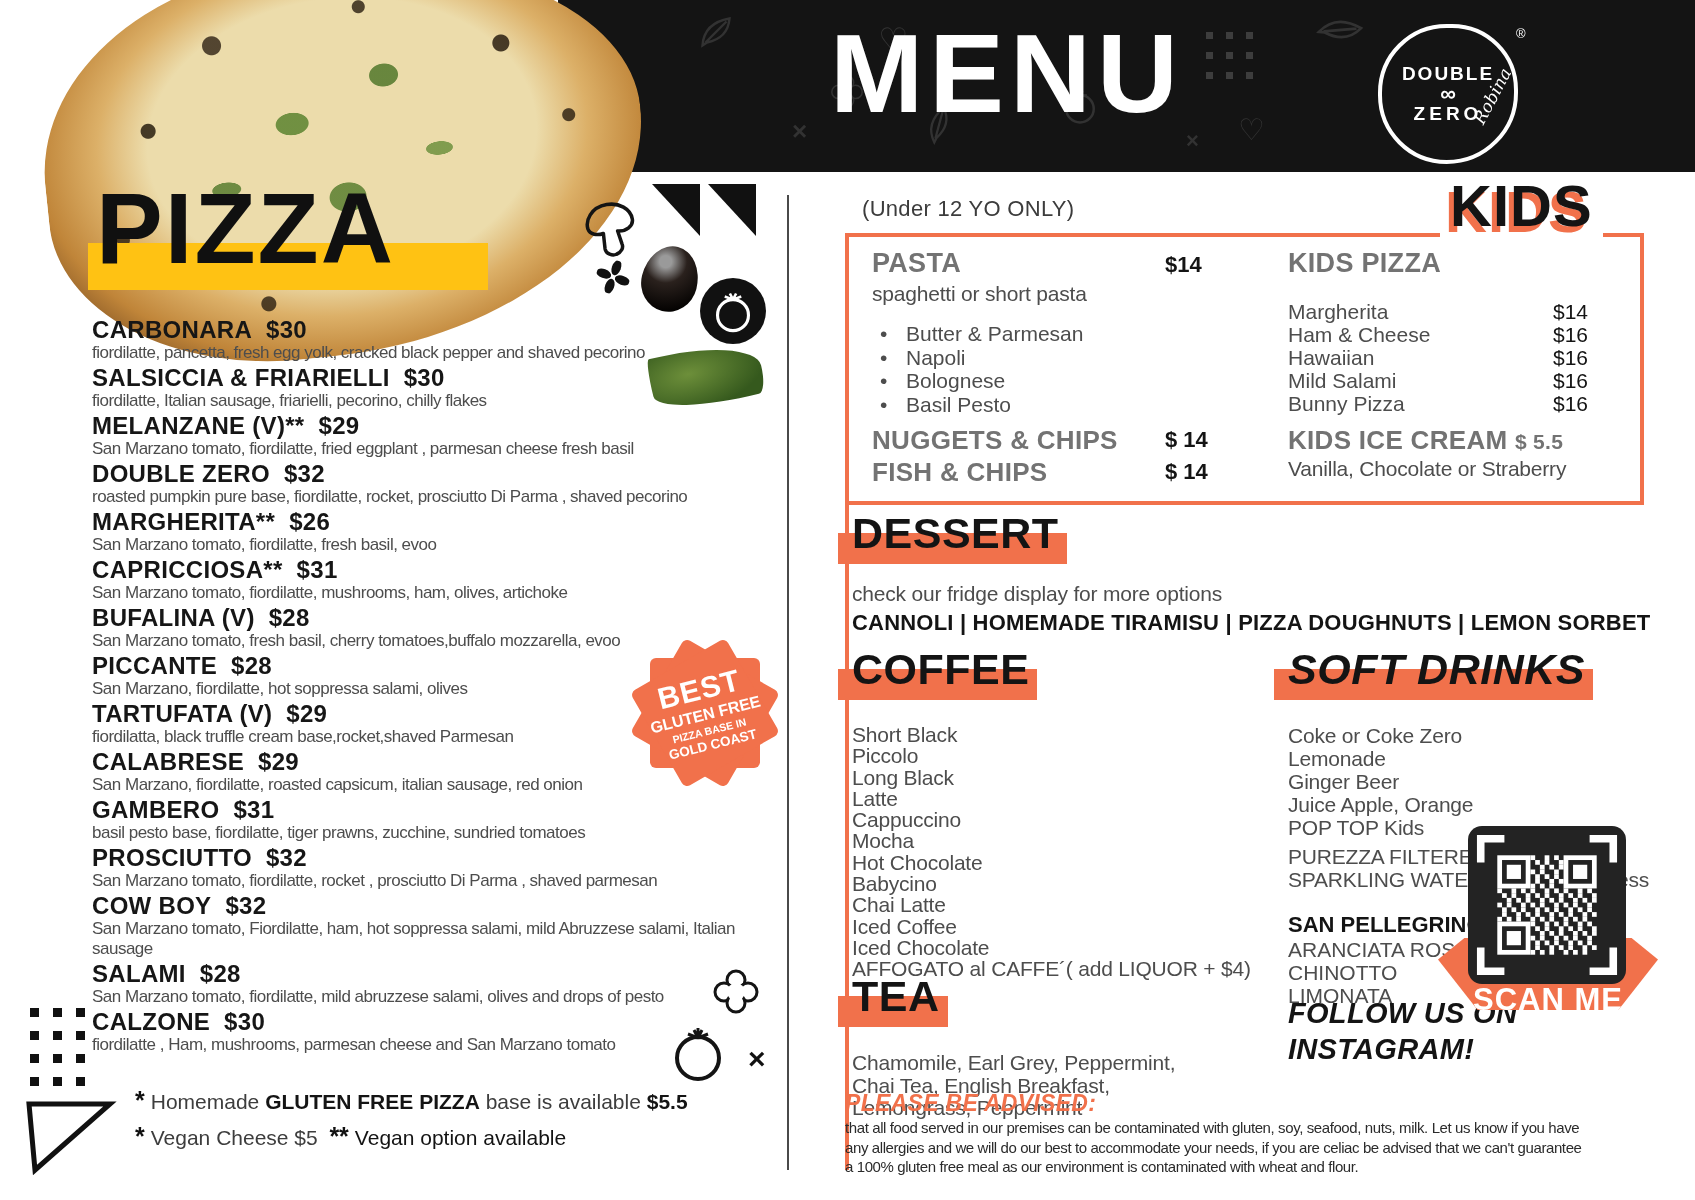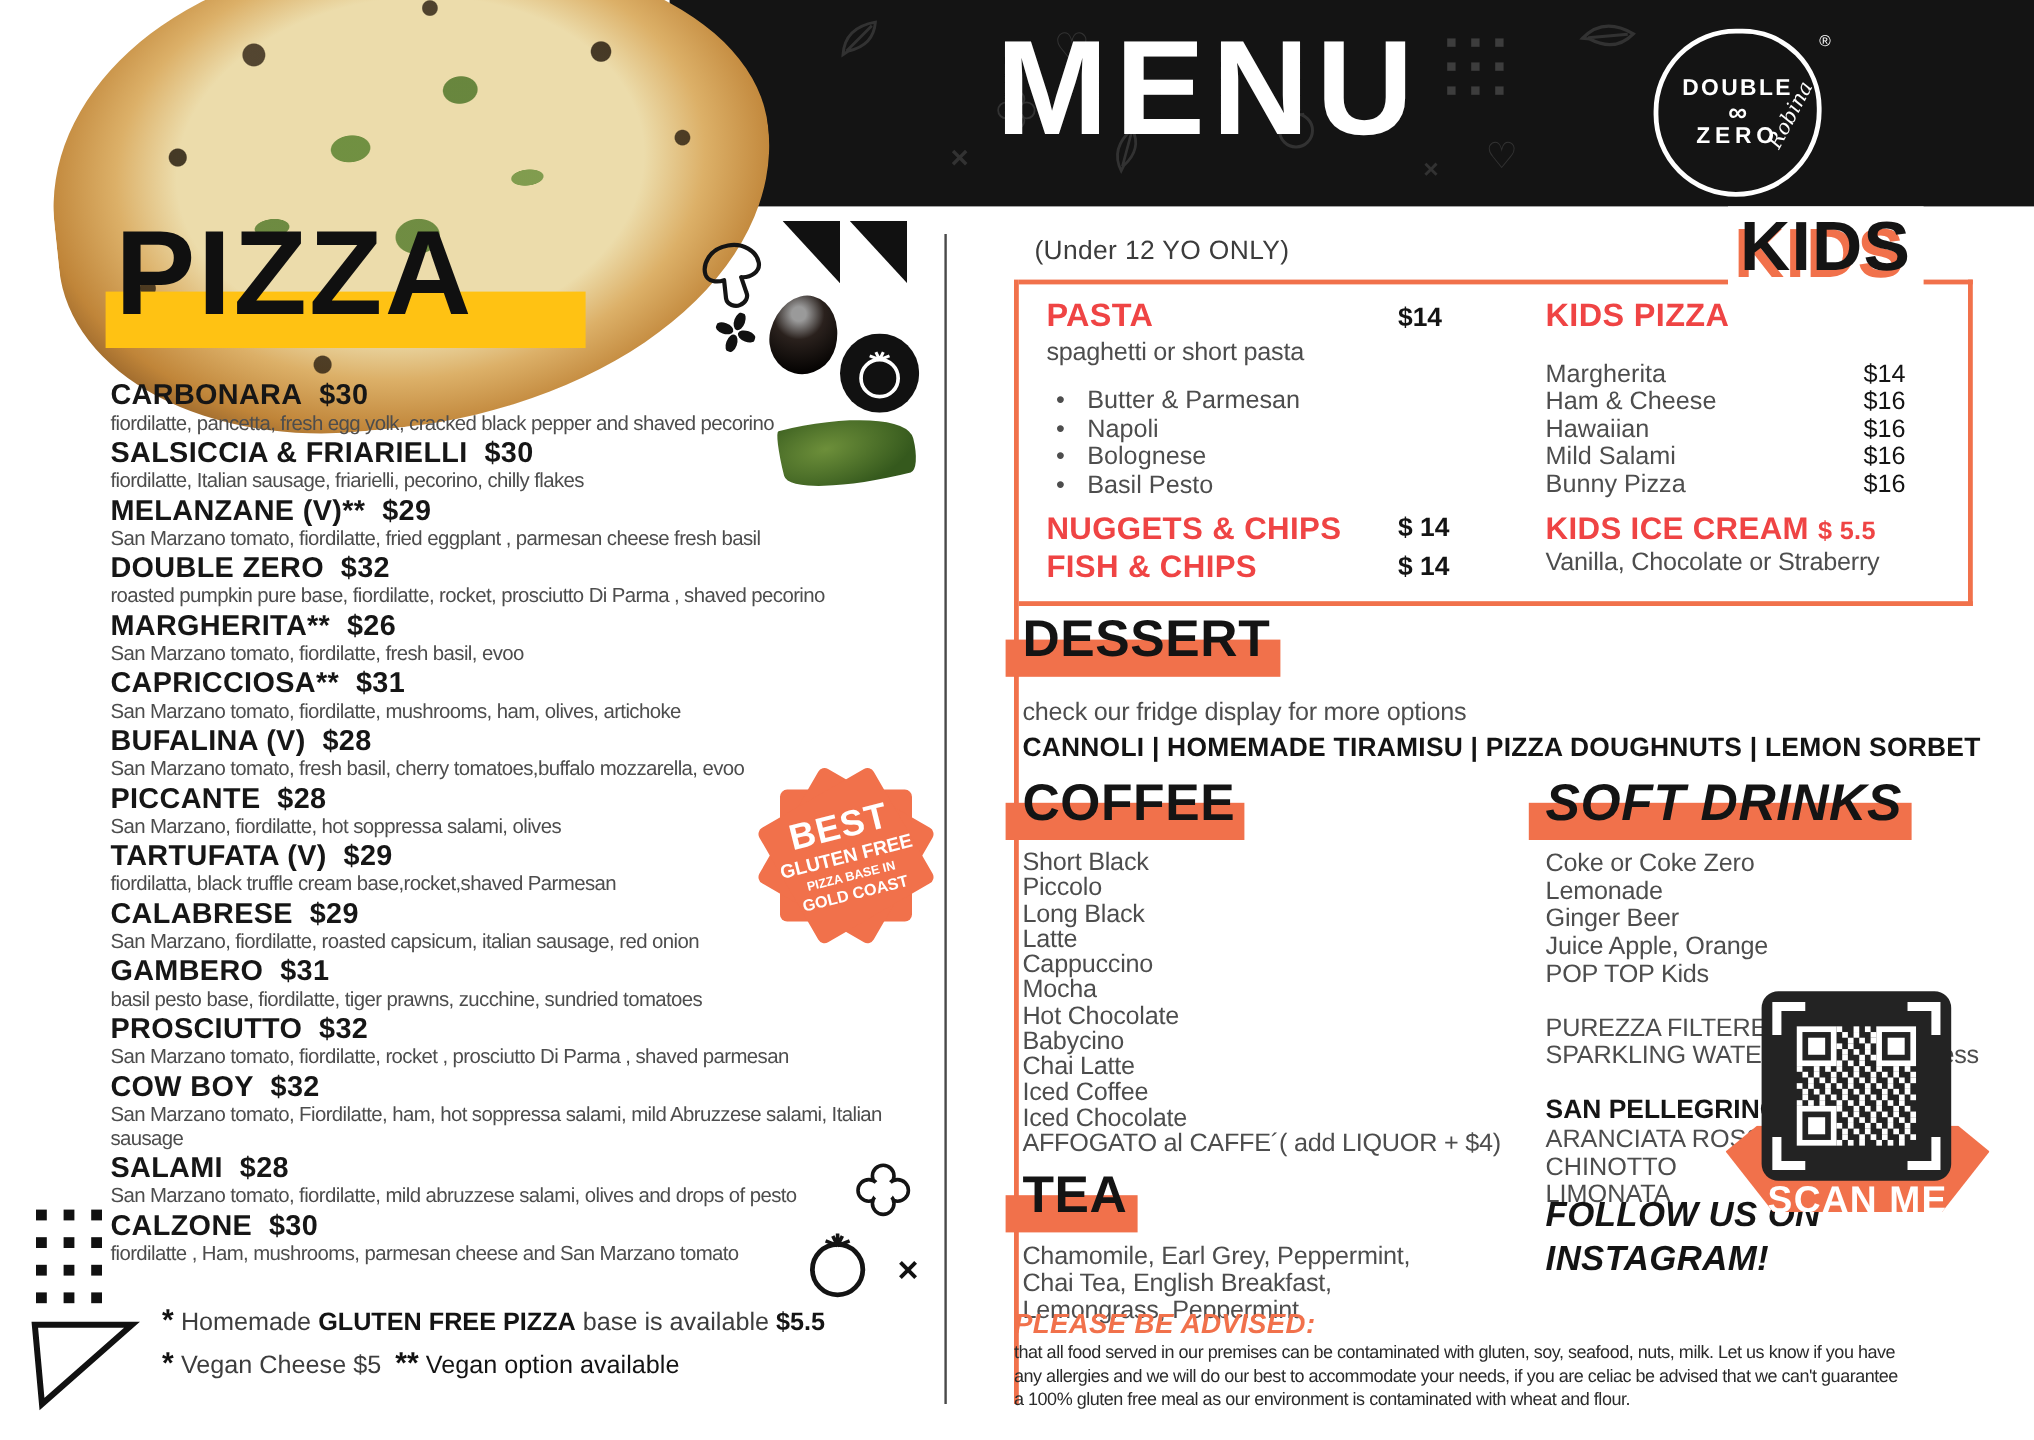--- a/index.html
+++ b/index.html
@@ -86,36 +86,36 @@
   
   .div-dark{position:absolute;left:787px;top:195px;width:2px;height:975px;background:#4a4a4a;}
   .div-orange{position:absolute;left:845px;top:233px;width:4px;height:937px;background:#F1714B;}
 
   
   .kids-note{position:absolute;left:862px;top:196px;font-size:22px;color:#3c3c3c;letter-spacing:.3px;}
   .kids-box{position:absolute;left:849px;top:233px;width:791px;height:264px;
             border:4px solid #F1714B;border-left:none;}
   .kids-title{position:absolute;left:1440px;top:172px;font-size:58px;font-weight:900;letter-spacing:1px;
             color:#141414;background:#fff;padding:0 10px;z-index:3;text-shadow:-5px 6px 0 #F1714B;}
-  .khead{position:absolute;font-size:26px;font-weight:800;color:#ef4444;letter-spacing:.3px;}
+  .khead{position:absolute;font-size:26px;font-weight:800;color:#737373;letter-spacing:.3px;}
   .kprice{position:absolute;font-size:22px;font-weight:700;color:#141414;}
   .ksub{position:absolute;font-size:21px;color:#4d4d4d;letter-spacing:-.2px;}
   .kbullets{position:absolute;left:880px;top:322px;font-size:21px;color:#4d4d4d;line-height:23.5px;}
   .kbullets .dot{display:inline-block;width:26px;}
   .kpzrows{position:absolute;left:1288px;top:300px;width:300px;font-size:21px;color:#4d4d4d;line-height:23px;}
   .kpzrows .row{display:flex;justify-content:space-between;align-items:flex-end;}
   .kpzrows .pr{color:#141414;}
 
   
   .sec-h{position:absolute;font-size:43px;font-weight:900;color:#141414;letter-spacing:.5px;z-index:1;line-height:1;}
   .sec-h::before{content:"";position:absolute;left:-14px;right:-8px;top:21px;bottom:-9px;background:#F1714B;z-index:-1;}
 
   .plain{position:absolute;font-size:21px;color:#4d4d4d;letter-spacing:-.2px;}
   .boldline{position:absolute;font-size:22px;font-weight:800;color:#141414;letter-spacing:.2px;}
-  .col-list{position:absolute;font-size:21px;color:#4d4d4d;letter-spacing:-.2px;}
+  .col-list{position:absolute;font-size:21px;color:#4d4d4d;letter-spacing:-.2px;margin-top:16px;}
   .coffee-list{line-height:21.3px;} .soft-list{line-height:23px;} .tea-list{line-height:22.5px;}
   .water{position:absolute;left:1288px;top:845px;font-size:21px;color:#4d4d4d;line-height:23px;letter-spacing:-.2px;}
   .water .row{display:flex;} .water .pr{margin-left:38px;}
   .pelle-t{position:absolute;left:1288px;top:912px;font-size:22px;font-weight:800;color:#141414;}
   .pelle-l{position:absolute;left:1288px;top:938px;font-size:21px;color:#4d4d4d;line-height:23px;}
 
   
   .ribbon{position:absolute;left:1438px;top:938px;width:220px;height:72px;background:#F1714B;
           clip-path:polygon(12% 0,88% 0,100% 30%,82% 100%,18% 100%,0 30%);z-index:1;}
   .ribbon span{position:absolute;left:0;top:44px;width:100%;text-align:center;

